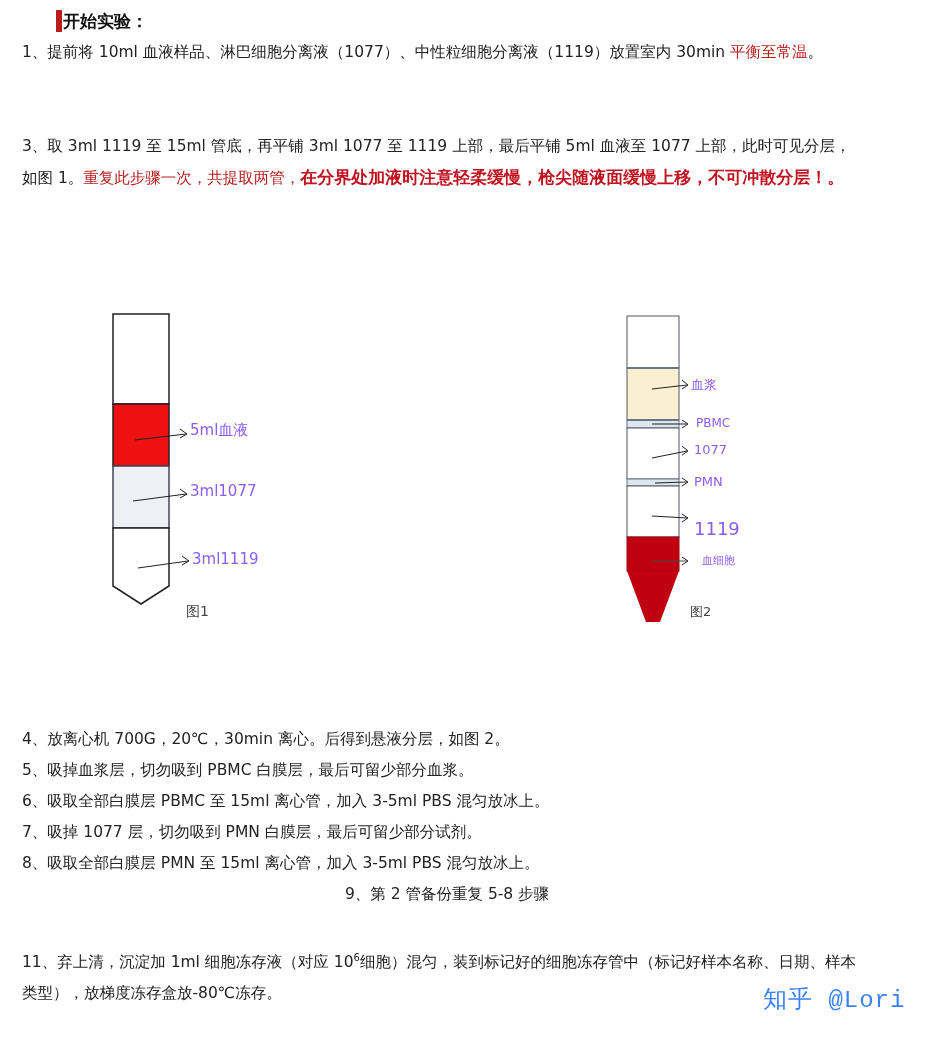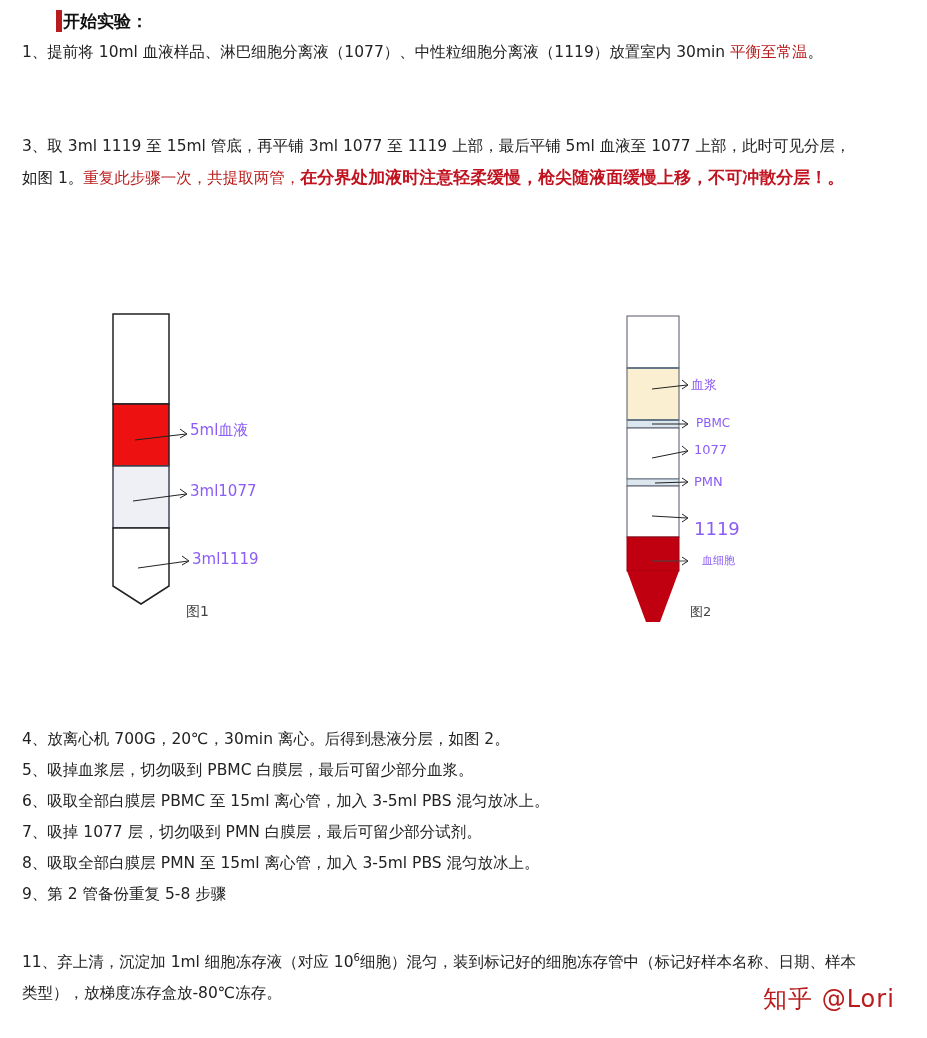--- a/index.html
+++ b/index.html
@@ -15,21 +15,21 @@
     border-left: 6px solid #b91c1c; padding-left: 1px; line-height: 22px; margin-left: 16px;
   }
   .para { position: absolute; left: 22px; width: 850px; font-size: 15.5px; line-height: 31px; }
   .red { color: #b91c1c; margin-top: 44px; }
   .bold-red { color: #c1121f; font-weight: bold; font-size: 17px;
     font-family: "DejaVu Serif", "Liberation Serif", serif; }
   .figure { position: absolute; }
   .label { position: absolute; font-size: 15px; color: #8b5cf6; white-space: nowrap; }
   .label.small { font-size: 12px; }
   .caption { position: absolute; font-size: 14px; color: #444; }
-  .watermark { position: absolute; left: 763px; top: 983px; font-size: 24px; color: #b91c1c; letter-spacing: 1px; }
+  .watermark { position: absolute; left: 763px; top: 983px; font-size: 24px; color: #3b82f6; letter-spacing: 1px; font-family: Liberation Mono, monospace; }
 </style>
 </head>
 <body>
 
 <div class="doc">
 
   <div class="title">开始实验：</div>
 
   <div class="para" style="top:37px;">
     <span>1、提前将 10ml 血液样品、淋巴细胞分离液（1077）、中性粒细胞分离液（1119）放置室内 30min </span><span class="red">平衡至常温</span><span>。</span>
@@ -91,19 +91,19 @@
     <div class="label" style="left:74px; top:208px; font-size:18px;">1119</div>
     <div class="label small" style="left:82px; top:243px; font-size:11px;">血细胞</div>
     <div class="caption" style="left:70px; top:293px; font-size:13px;">图2</div>
   </div>
 
   <div class="para" style="top:724px;">4、放离心机 700G，20℃，30min 离心。后得到悬液分层，如图 2。</div>
   <div class="para" style="top:755px;">5、吸掉血浆层，切勿吸到 PBMC 白膜层，最后可留少部分血浆。</div>
   <div class="para" style="top:786px;">6、吸取全部白膜层 PBMC 至 15ml 离心管，加入 3-5ml PBS 混匀放冰上。</div>
   <div class="para" style="top:817px;">7、吸掉 1077 层，切勿吸到 PMN 白膜层，最后可留少部分试剂。</div>
   <div class="para" style="top:848px;">8、吸取全部白膜层 PMN 至 15ml 离心管，加入 3-5ml PBS 混匀放冰上。</div>
-  <div class="para" style="top:879px;">9、第 2 管备份重复 5-8 步骤</div>
+  <div class="para" style="top:879px;text-align:center;">9、第 2 管备份重复 5-8 步骤</div>
   <div class="para" style="top:942px; width:840px;">
     <span>11、弃上清，沉淀加 1ml 细胞冻存液（对应 10</span><sup style="font-size:10px;">6</sup><span>细胞）混匀，装到标记好的细胞冻存管中（标记好样本名称、日期、样本类型），放梯度冻存盒放-80℃冻存。</span>
   </div>
 
   <div class="watermark">知乎 @Lori</div>
 </div>
 
 </body></html>

